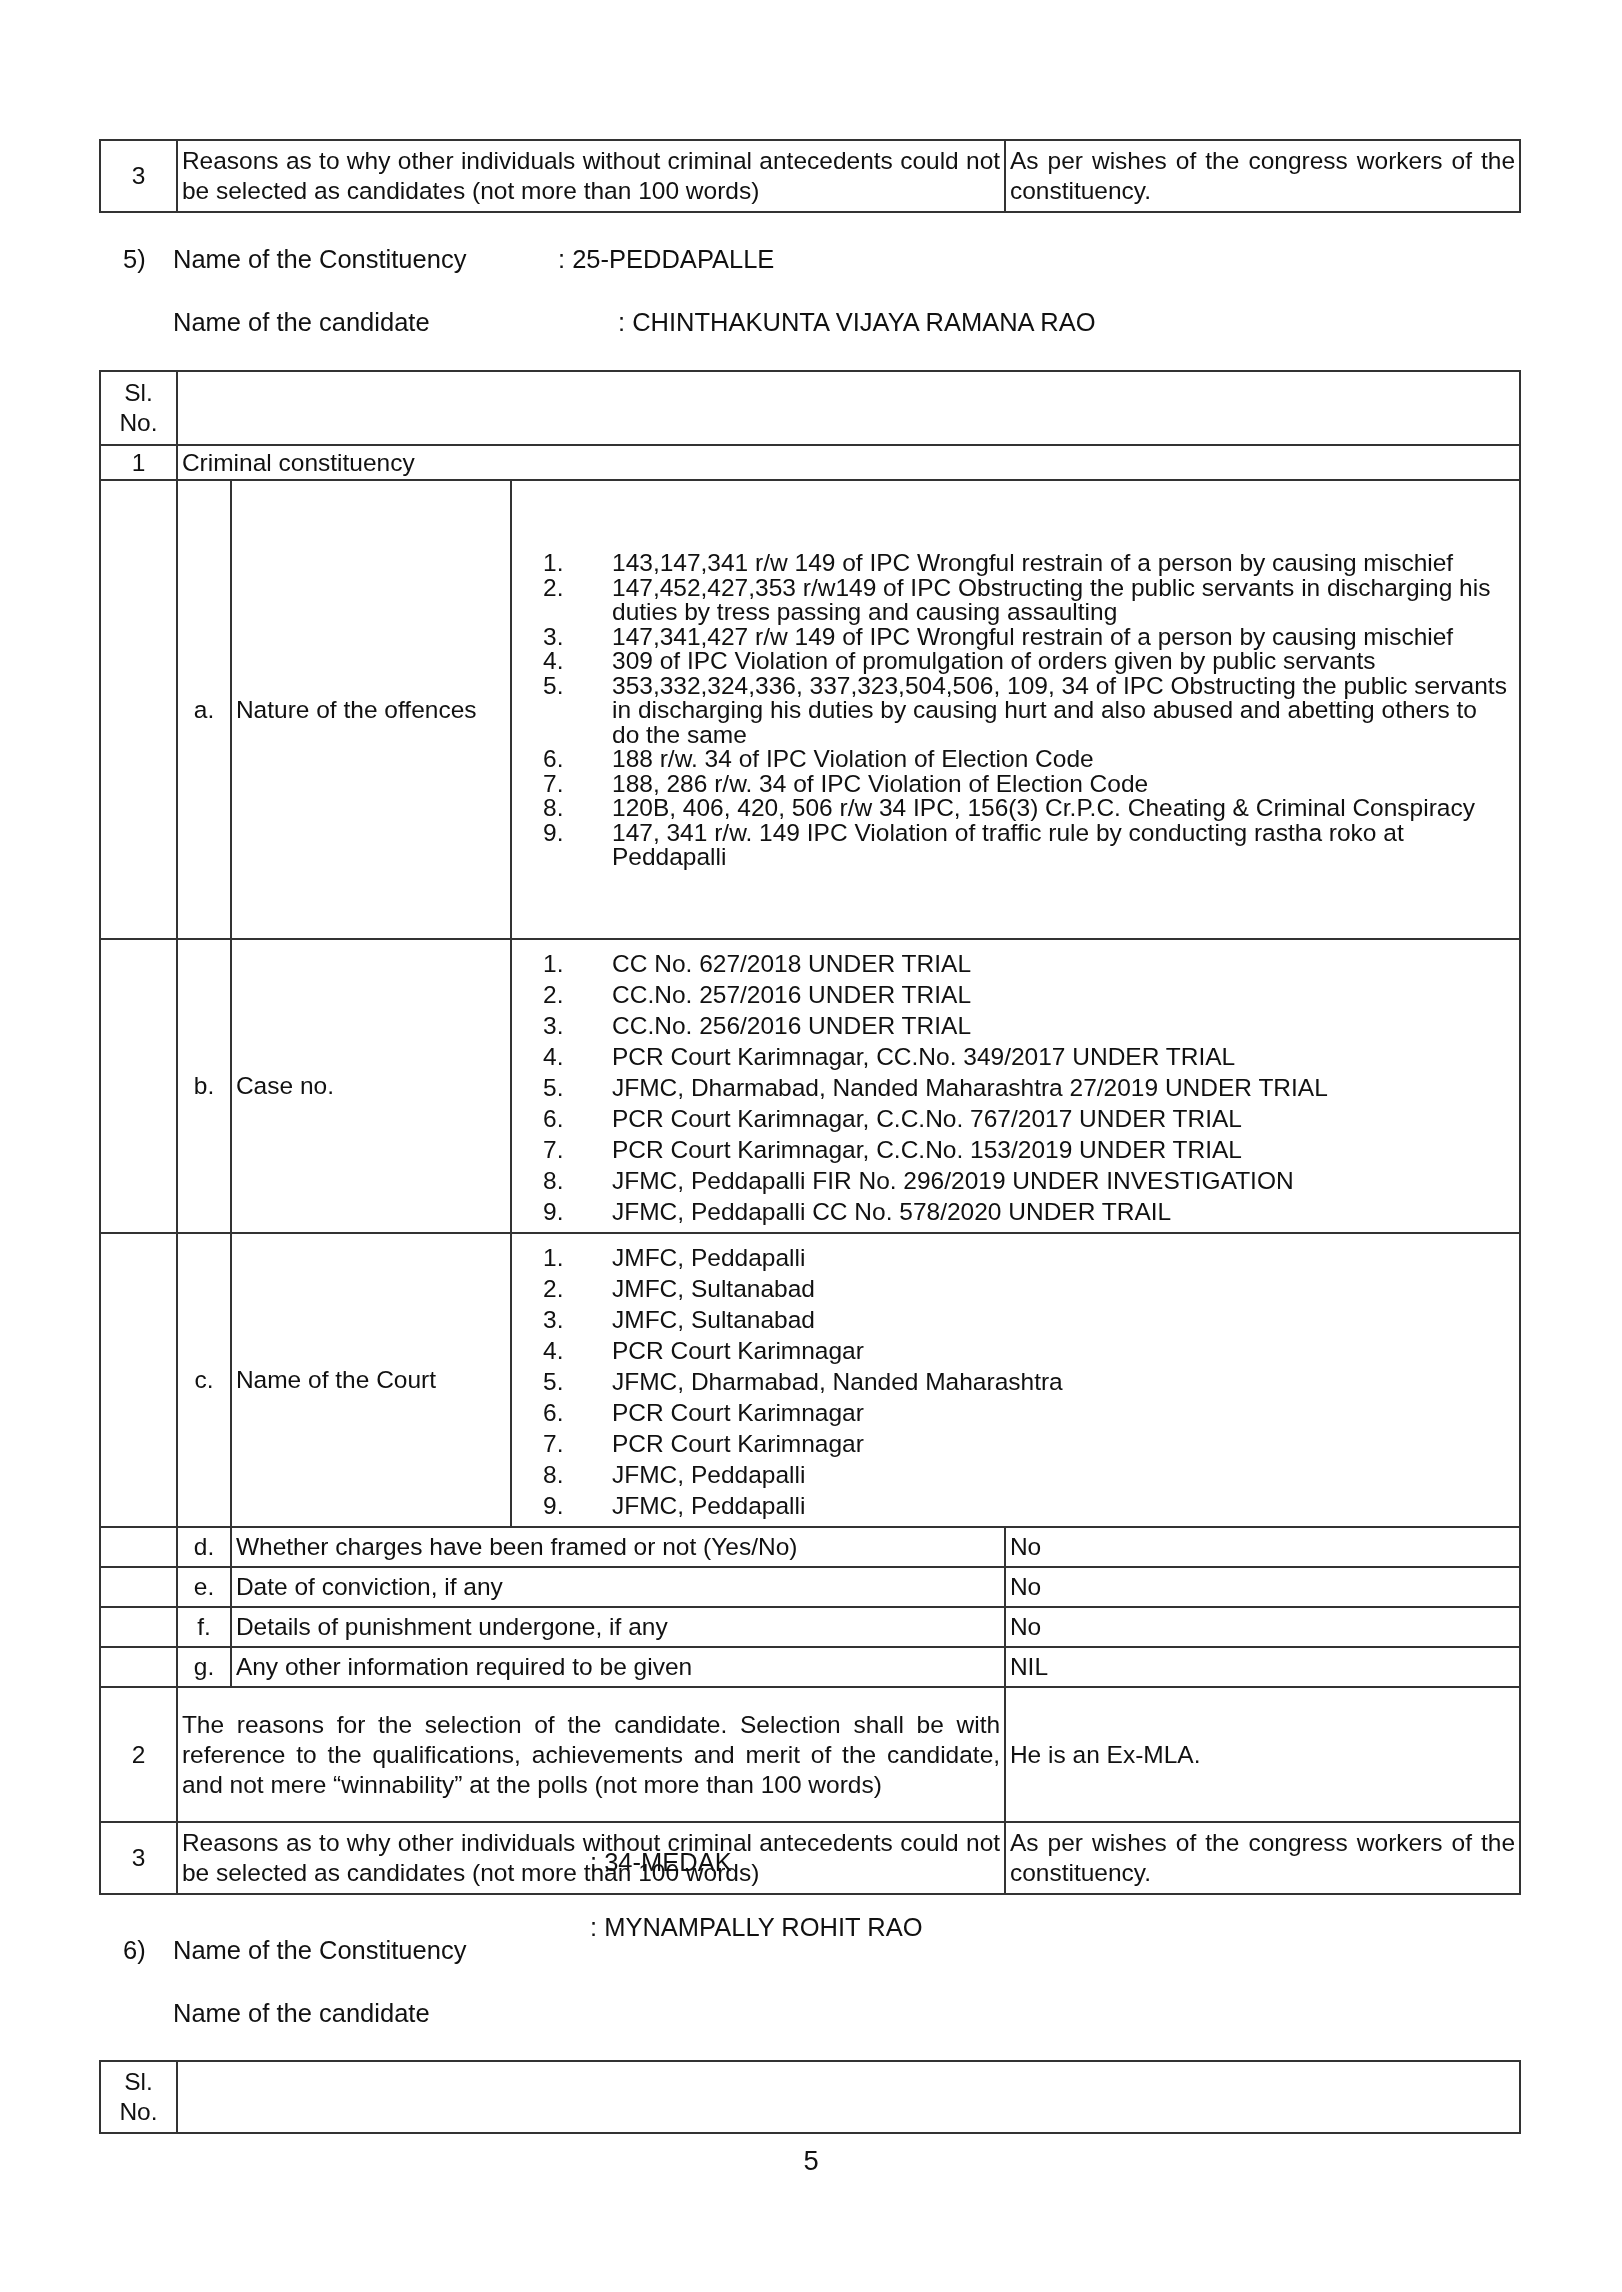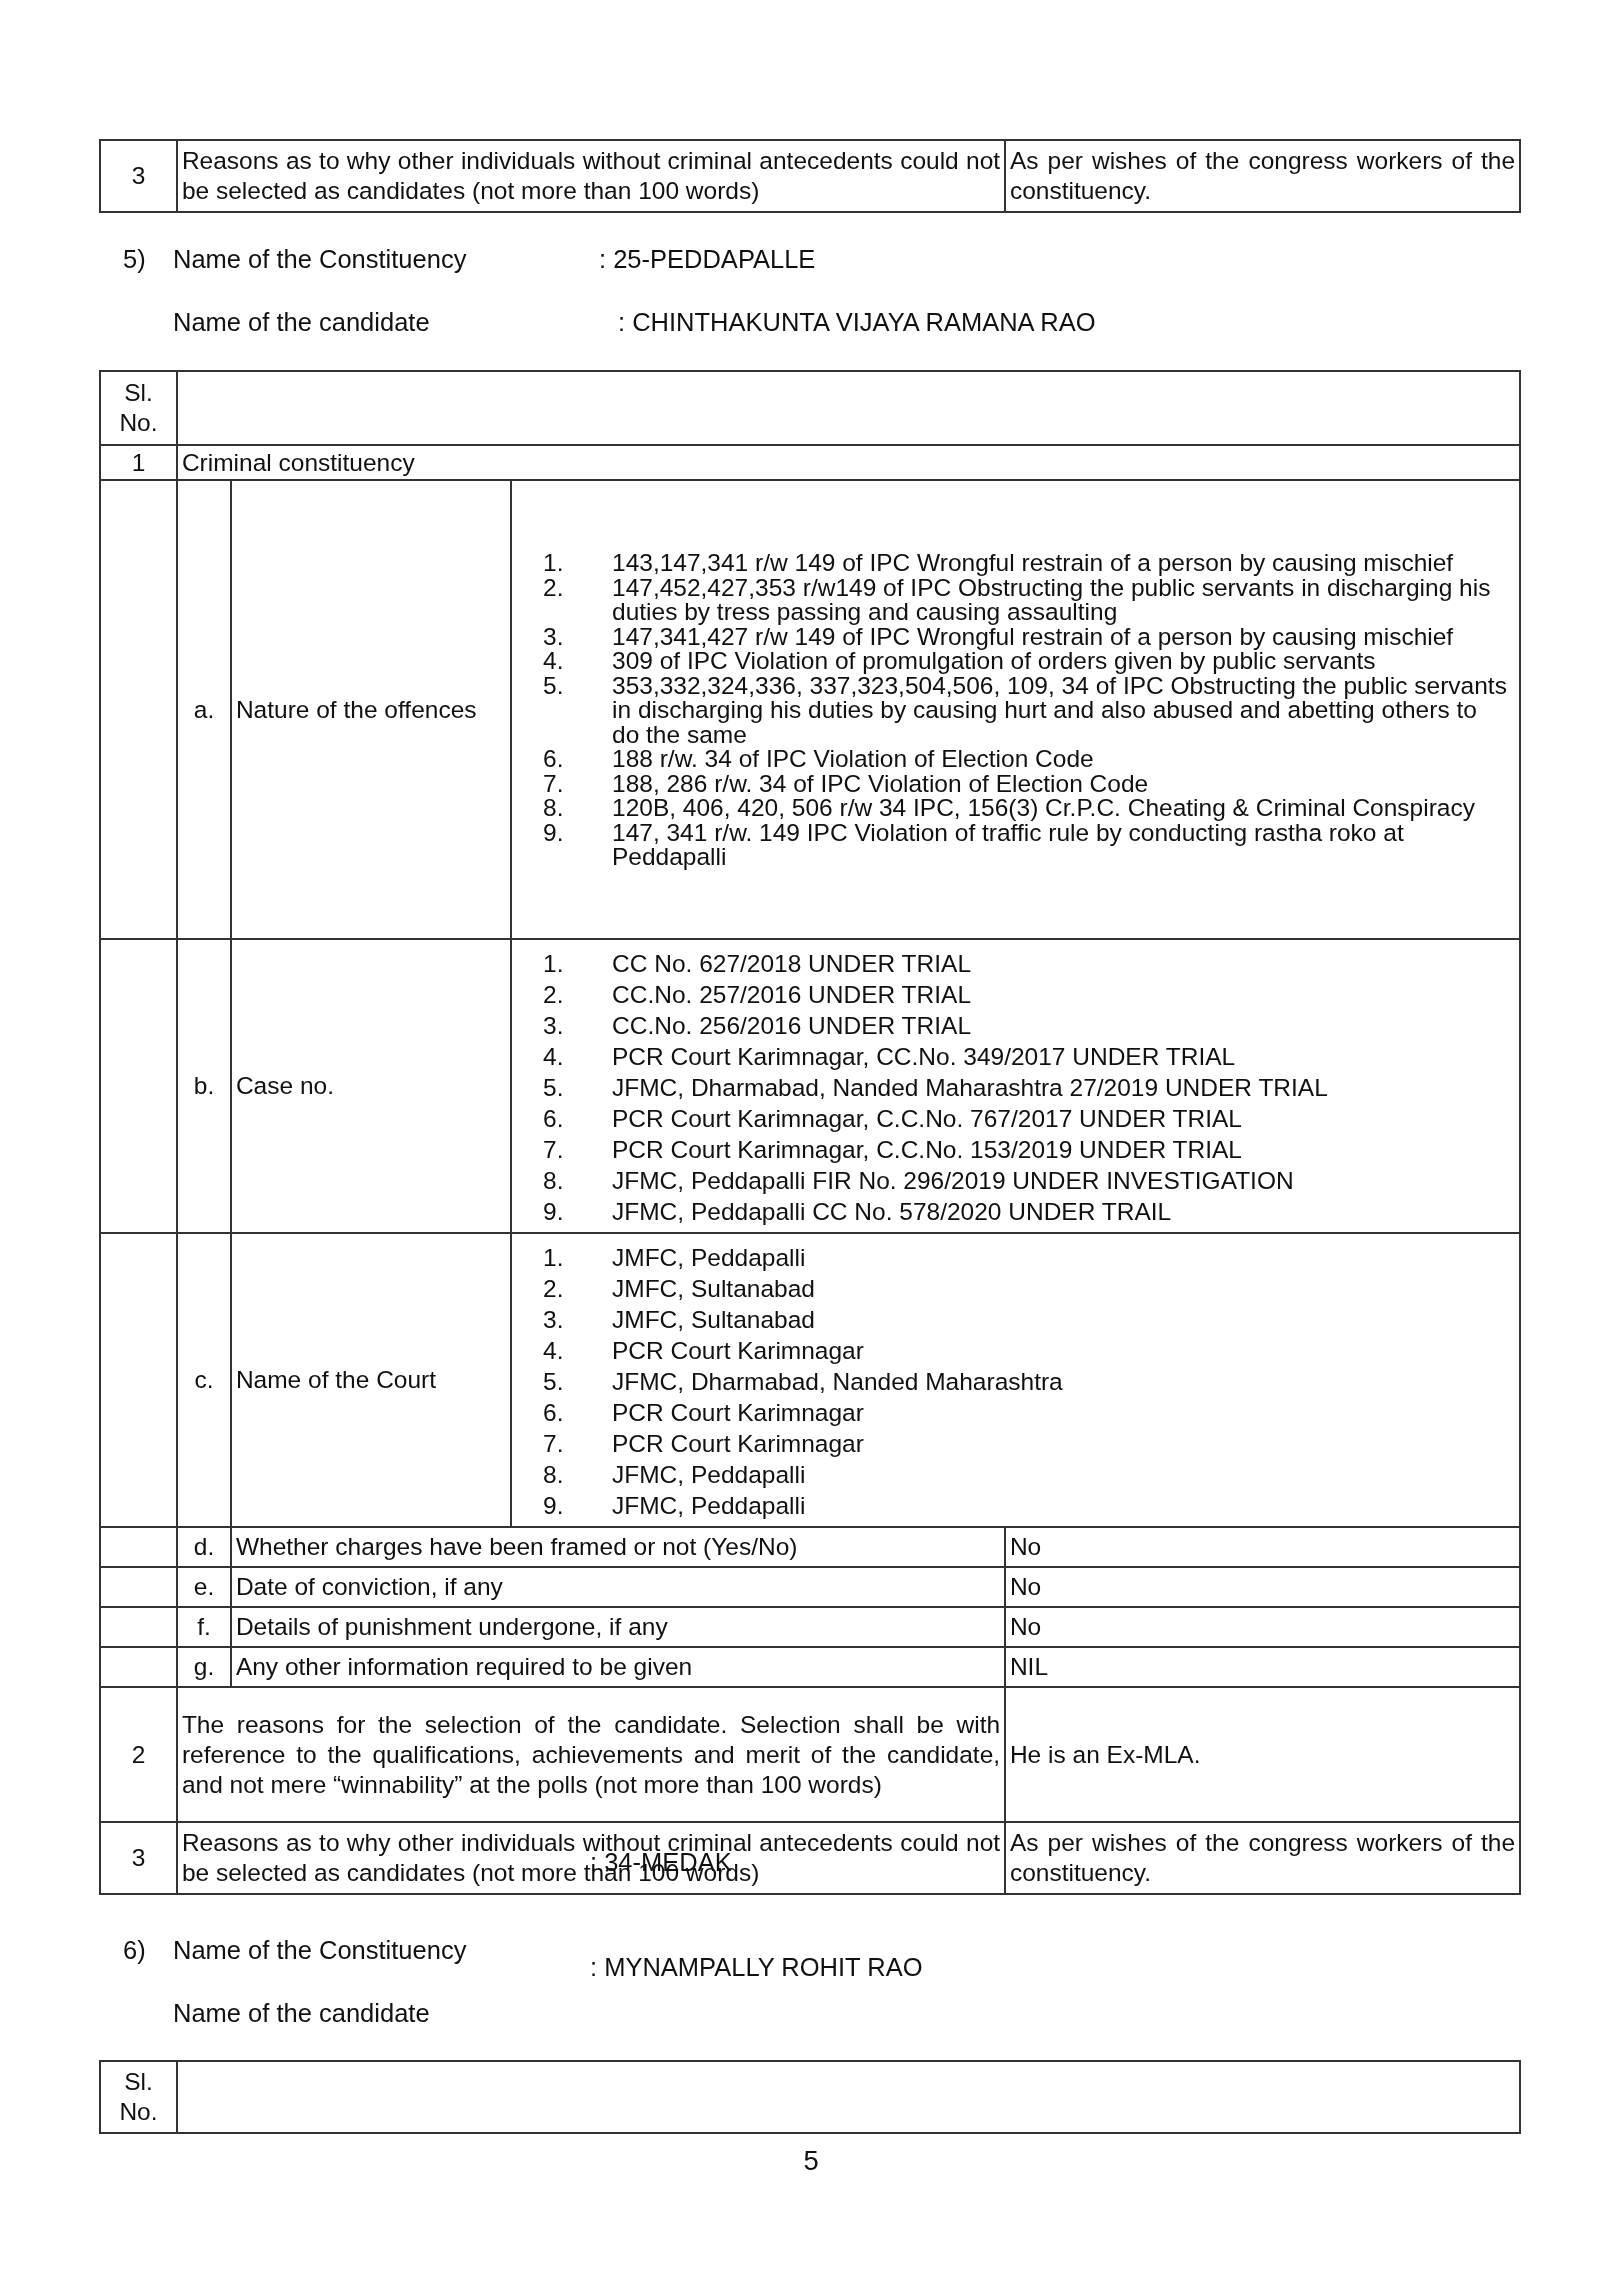--- a/index.html
+++ b/index.html
@@ -33,21 +33,21 @@
       <tr style="height:72px">
     <td class="c">3</td>
     <td class="just">Reasons as to why other individuals without criminal antecedents could not be selected as candidates (not more than 100 words)</td>
     <td class="just">As per wishes of the congress workers of the constituency.</td>
   </tr>
 </tbody>
   </table>
 
 <div class="hdr" style="left:123px; top:245px;">5)</div>
 <div class="hdr" style="left:173px; top:245px;">Name of the Constituency</div>
-<div class="hdr" style="left:599px; top:245px;">: 25-PEDDAPALLE</div>
+<div class="hdr" style="left:558px; top:245px;">: 25-PEDDAPALLE</div>
 <div class="hdr" style="left:173px; top:308px;">Name of the candidate</div>
 <div class="hdr" style="left:590px; top:308px;margin-left:28px;">: CHINTHAKUNTA VIJAYA RAMANA RAO</div>
 
 <table class="grid" style="top:370px;">
   <colgroup>
     <col style="width:77px">
       <col style="width:54px">
       <col style="width:280px">
       <col style="width:494px">
       <col>
@@ -237,21 +237,21 @@
     <td colspan="3" class="just">Reasons as to why other individuals without criminal antecedents could not be selected as candidates (not more than 100 words)</td>
     <td class="just">As per wishes of the congress workers of the constituency.</td>
   </tr>
 </tbody>
   </table>
 
 <div class="hdr" style="left:123px; top:1936px;">6)</div>
 <div class="hdr" style="left:173px; top:1936px;">Name of the Constituency</div>
 <div class="hdr" style="left:590px; top:1848px;">: 34-MEDAK</div>
 <div class="hdr" style="left:173px; top:1999px;">Name of the candidate</div>
-<div class="hdr" style="left:590px; top:1953px;">: MYNAMPALLY ROHIT RAO</div>
+<div class="hdr" style="left:590px; top:1913px;">: MYNAMPALLY ROHIT RAO</div>
 
 <table class="grid" style="top:2060px;">
   <colgroup>
       <col style="width:77px">
       <col>
     </colgroup>
   <tbody>
       <tr style="height:72px">
     <td class="c" style="white-space:pre-line;">Sl.
 No.</td>

